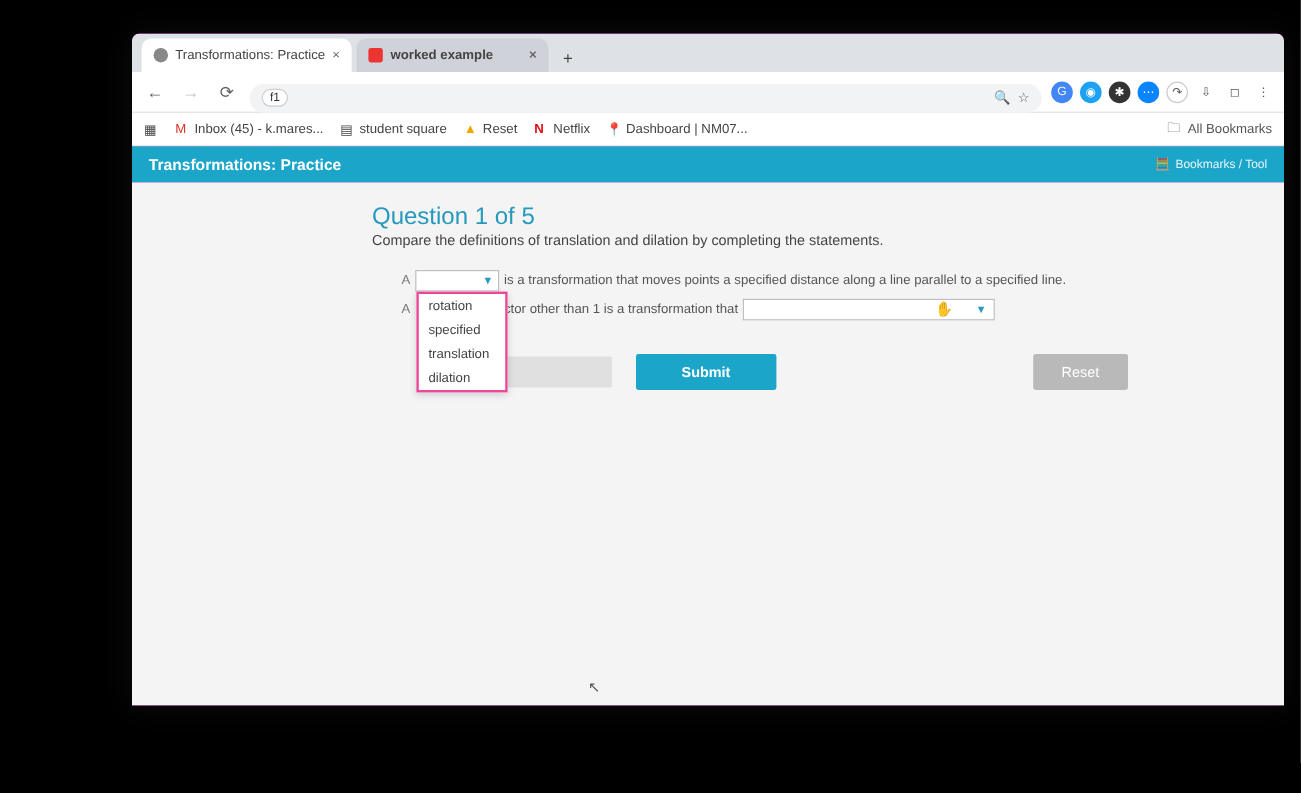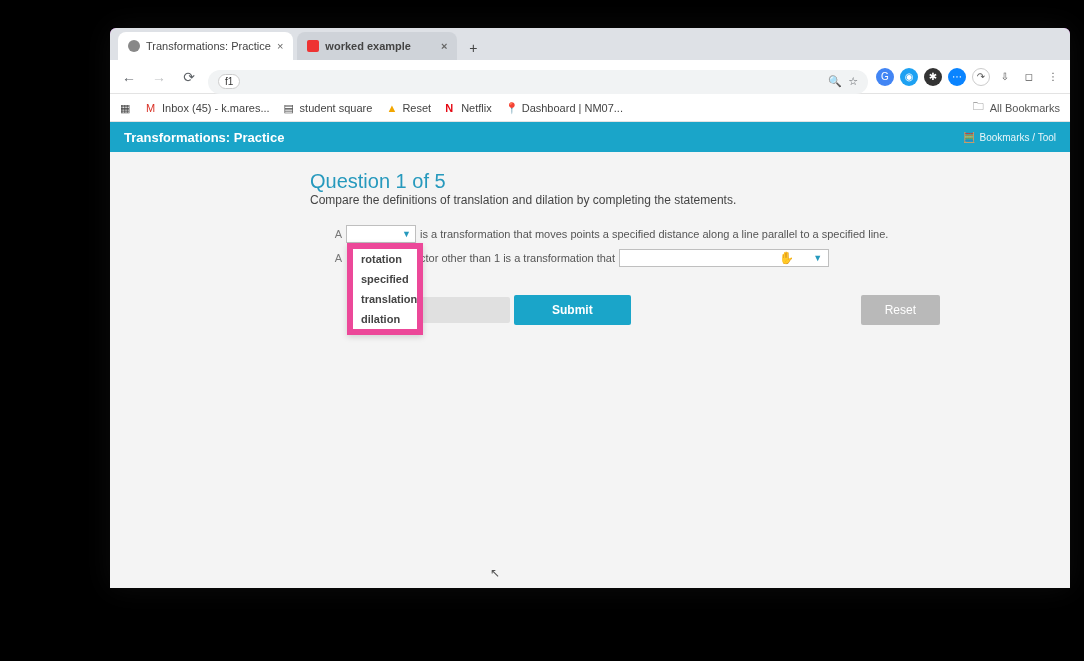--- a/index.html
+++ b/index.html
@@ -161,31 +161,30 @@
   .dd .arrow { color:#2699bd;font-size:9px; }
   .dd.wide { min-width:210px; justify-content:space-between; padding:0 6px; color:#888;}
   .dd.wide .cursor {
     position:absolute; right:34px; top:1px; font-size:12px; color:#333;
   }
   .dropdown-open {
     position:absolute;
     top:17px;left:0;
     width:76px;
     background:#fff;
-    border:6px solid #ec4899;
+    border:2px solid #ec4899;
     box-shadow:0 2px 6px rgba(0,0,0,0.15);
     z-index:10;
-    font-weight:bold;
   }
   .dropdown-open .opt {
     padding:4px 8px;font-size:11px;color:#444;
   }
   .btn-row {
     margin-top:28px;
-    display:flex;align-items:center;gap:4px;
+    display:flex;align-items:center;gap:20px;
     padding-left:40px;
   }
   .btn-row .spacer-bar {
     flex:0 0 160px;height:26px;background:#e0e0e0;border-radius:2px;
   }
   .submit-btn {
     background:#1aa5c9;color:#fff;
     font-weight:bold;font-size:12px;
     border:none;border-radius:2px;
     padding:8px 38px;

